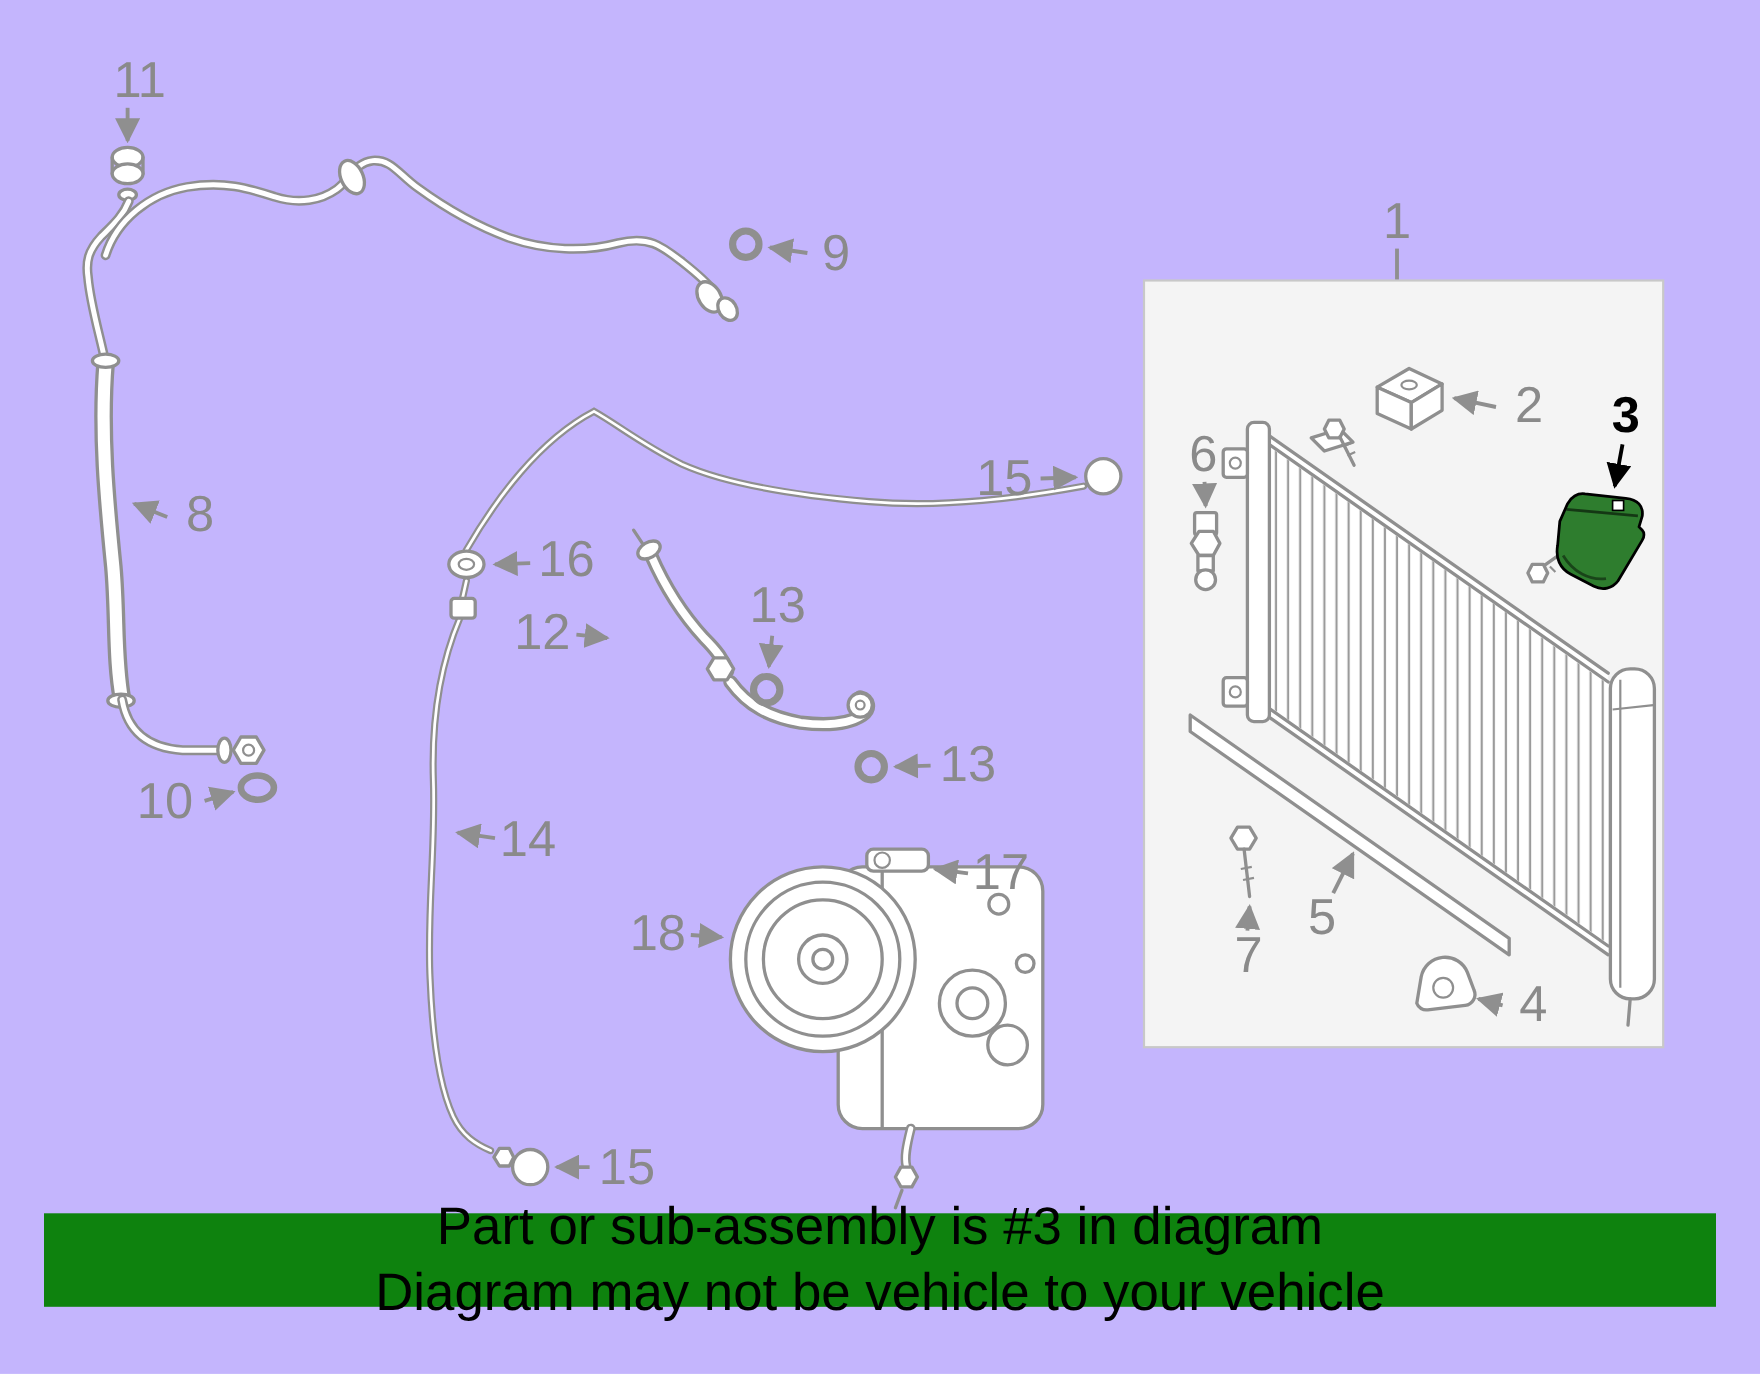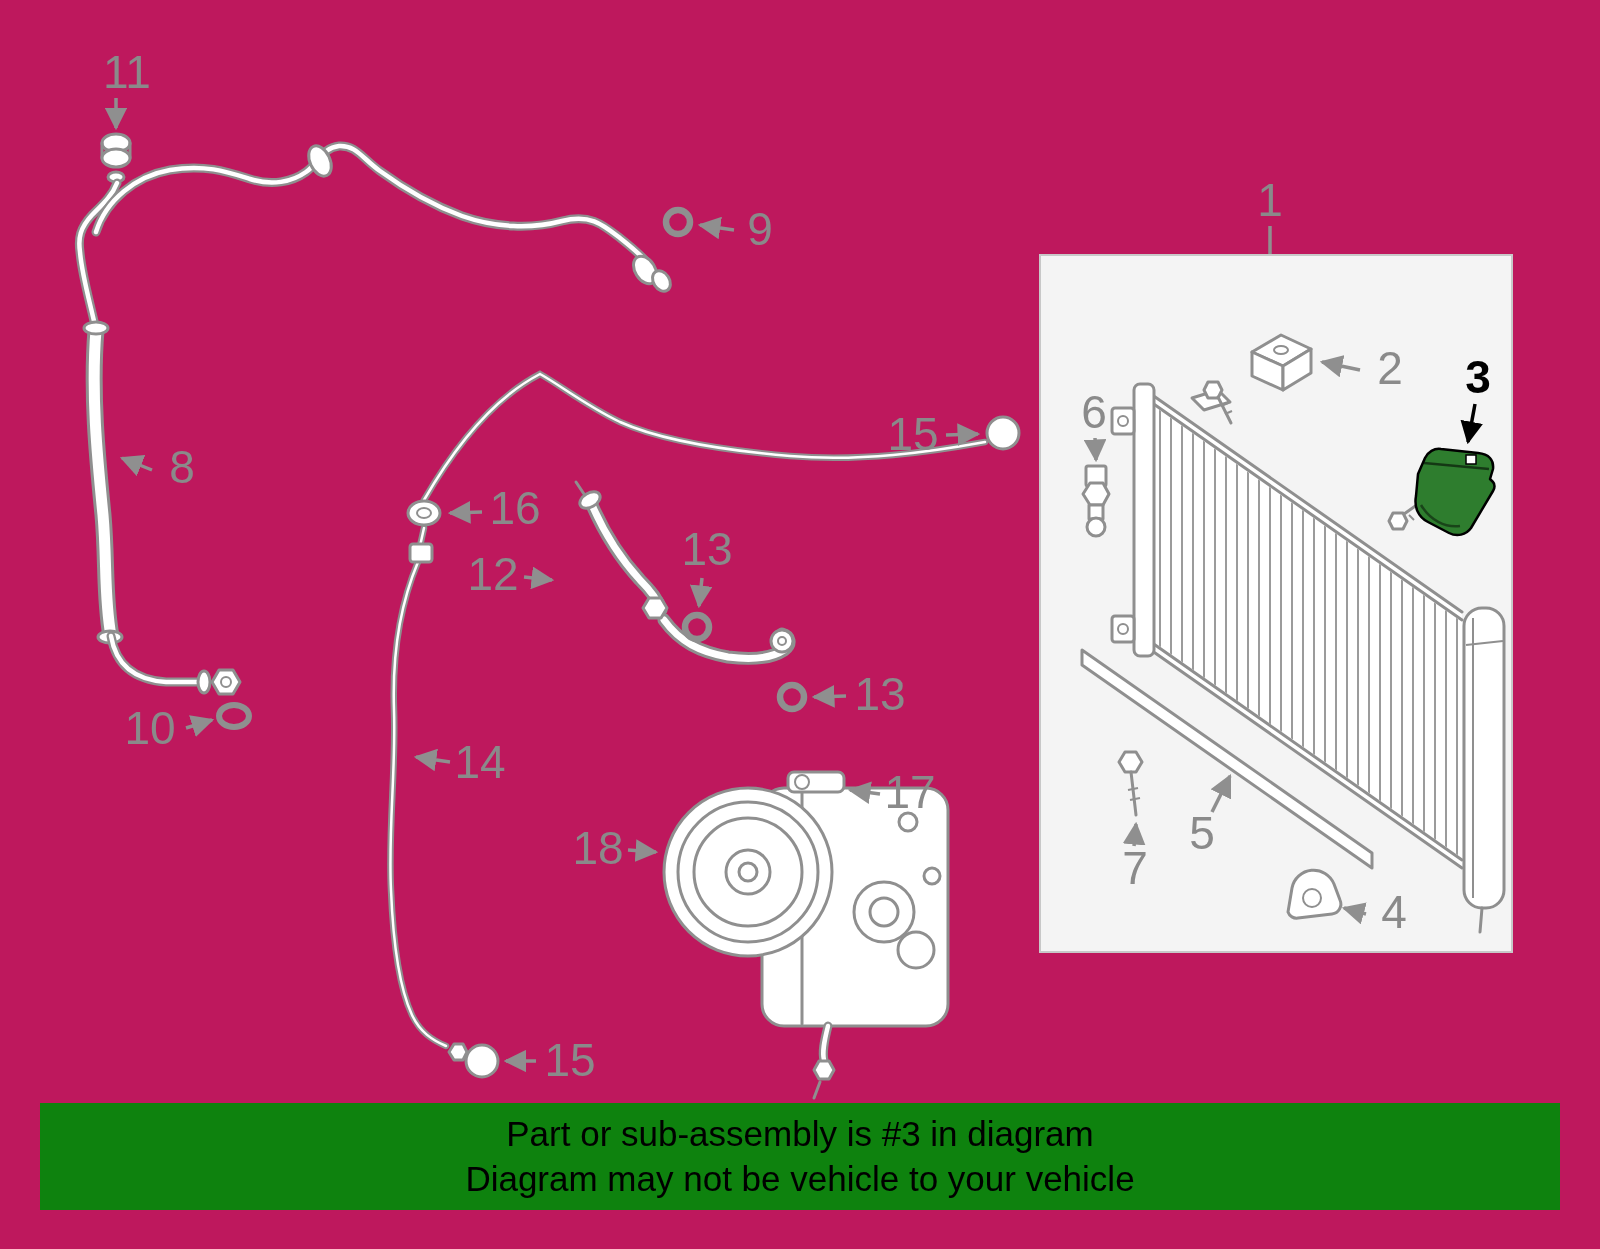--- a/index.html
+++ b/index.html
@@ -1,17 +1,17 @@
 <!DOCTYPE html>
 <html style="--banner_bg: #0E820E; --banner_text: #000000; --line_gray: #8F8F8F; --label_gray: #8A8A8A; --highlight_green: #2E7D2E; --highlight_outline: #000000; --panel_bg: #F4F4F4; --panel_border: #C8C8C8;"><head>
 <meta charset="utf-8">
 <style>
   * { margin:0; padding:0; box-sizing:border-box; }
   html,body { width:1600px; height:1249px; background:#ffffff; }
-  .stage { position:relative; width:1600px; height:1249px; background:#be185d; overflow:hidden;
+  .stage { position:relative; width:1600px; height:1249px; background:#c4b5fd; overflow:hidden;
            font-family:"Liberation Sans", sans-serif; }
   svg.diagram { position:absolute; left:0; top:0; }
 
   
   .ln   { stroke:var(--line_gray,#8F8F8F); stroke-width:3; fill:none; stroke-linecap:round; stroke-linejoin:round; }
   .ln2  { stroke:var(--line_gray,#8F8F8F); stroke-width:2; fill:none; }
   .part { fill:#fff; stroke:var(--line_gray,#8F8F8F); stroke-width:3; stroke-linejoin:round; }
   .tube-o { stroke:var(--line_gray,#8F8F8F); stroke-width:9;  fill:none; stroke-linecap:round; stroke-linejoin:round; }
   .tube-i { stroke:#ffffff;                  stroke-width:4.5;fill:none; stroke-linecap:round; stroke-linejoin:round; }
   .thick-o{ stroke:var(--line_gray,#8F8F8F); stroke-width:17; fill:none; stroke-linecap:round; }
@@ -24,24 +24,24 @@
 
   .lbl  { font-family:"Liberation Sans",sans-serif; font-size:46px; fill:var(--label_gray,#8A8A8A);
           text-anchor:middle; }
   .lbl3 { fill:#000000; font-weight:700; }
   .leader { stroke:var(--line_gray,#8F8F8F); stroke-width:3.5; fill:none; }
   .leader-dark { stroke:#000000; stroke-width:3.5; fill:none; }
 
   .panel { fill:var(--panel_bg,#F4F4F4); stroke:var(--panel_border,#C8C8C8); stroke-width:2; }
   .hl    { fill:var(--highlight_green,#2E7D2E); stroke:var(--highlight_outline,#000); stroke-width:2.5; stroke-linejoin:round; }
 
-  .banner { position:absolute; left:40px; width:1520px; top:1103px; height:107px;
+  .banner { position:absolute; left:40px; width:1520px; top:1103px; height:85px;
             background:var(--banner_bg,#0E820E); color:var(--banner_text,#000);
             display:flex; flex-direction:column; align-items:center; justify-content:center;
-            gap:4px; font-size:35px; line-height:1.15; text-align:center; }
+            gap:4px; font-size:48px; line-height:1.15; text-align:center; }
 </style>
 </head>
 <body>
 
 <div class="stage">
 <svg class="diagram" width="1600" height="1249" viewBox="0 0 1600 1249">
   <defs>
     <pattern id="fins" width="11" height="12" patternUnits="userSpaceOnUse">
       <line x1="5" y1="0" x2="5" y2="12" stroke="#9B9B9B" stroke-width="2"></line>
     </pattern>

